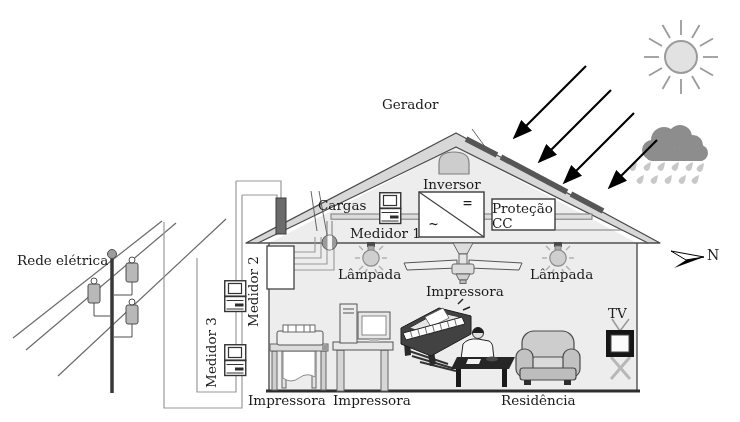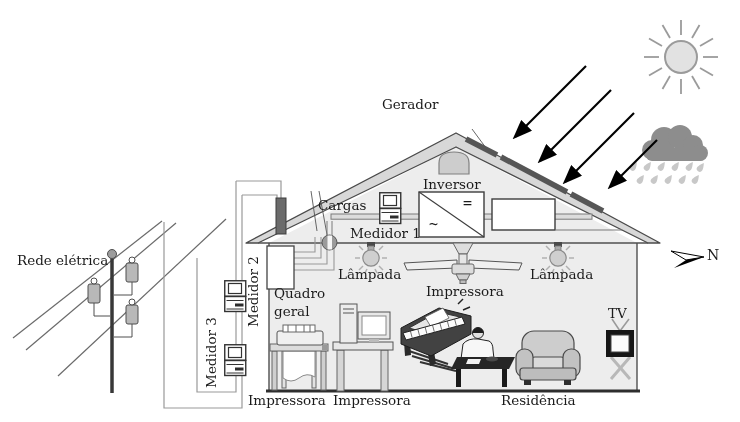--- a/index.html
+++ b/index.html
@@ -295,25 +295,25 @@
   <g>
     <polygon points="671,251 704,257 686,260" fill="#ffffff" stroke="#000" stroke-width="1"></polygon>
     <polygon points="686,260 704,257 674,268" fill="#000000"></polygon>
   </g>
 </svg>
 
 <div class="lbl" style="left:17px;top:253px;">Rede elétrica</div>
 <div class="lbl rot" style="left:213px;top:284px;">Medidor 2</div>
 <div class="lbl rot" style="left:171px;top:345px;">Medidor 3</div>
 <div class="lbl" style="left:318px;top:170px;margin-top:28px;">Cargas</div>
-<div class="lbl" style="left:274px;top:285px;line-height:17.5px;"><span>Quadro</span><br><span>geral</span></div>
 <div class="lbl" style="left:350px;top:226px;">Medidor 1</div>
 <div class="lbl" style="left:423px;top:177px;">Inversor</div>
 <div class="lbl sym" style="left:463px;top:196px;">=</div>
 <div class="lbl sym" style="left:429px;top:217px;">~</div>
+<div class="lbl center" style="left:492px;top:201px;width:63px;line-height:14.5px;"><span>Proteção</span><br><span>CC</span></div>
 <div class="lbl center" style="left:382px;top:97px;width:96px;line-height:15.5px;"><span>Gerador</span><br></div>
 <div class="lbl" style="left:338px;top:267px;">Lâmpada</div>
 <div class="lbl" style="left:530px;top:267px;">Lâmpada</div>
 <div class="lbl" style="left:426px;top:284px;">Impressora</div>
 <div class="lbl" style="left:608px;top:306px;">TV</div>
 <div class="lbl" style="left:248px;top:393px;">Impressora</div>
 <div class="lbl" style="left:333px;top:393px;">Impressora</div>
 <div class="lbl" style="left:501px;top:393px;">Residência</div>
 <div class="lbl" style="left:707px;top:248px;font-size:14px;">N</div>
 

